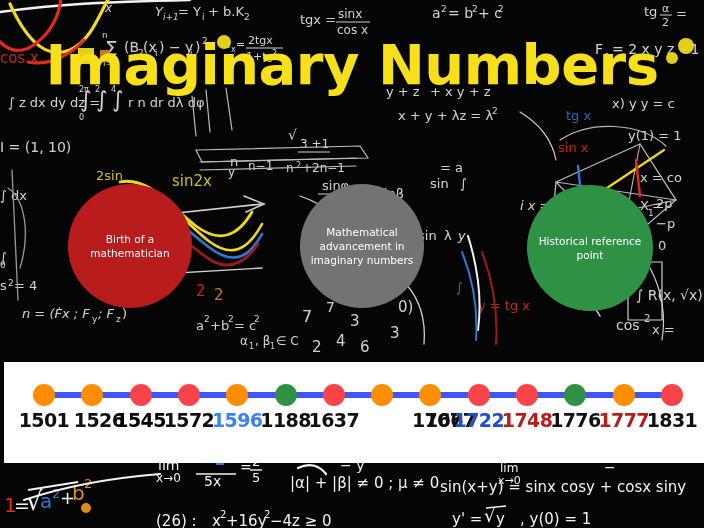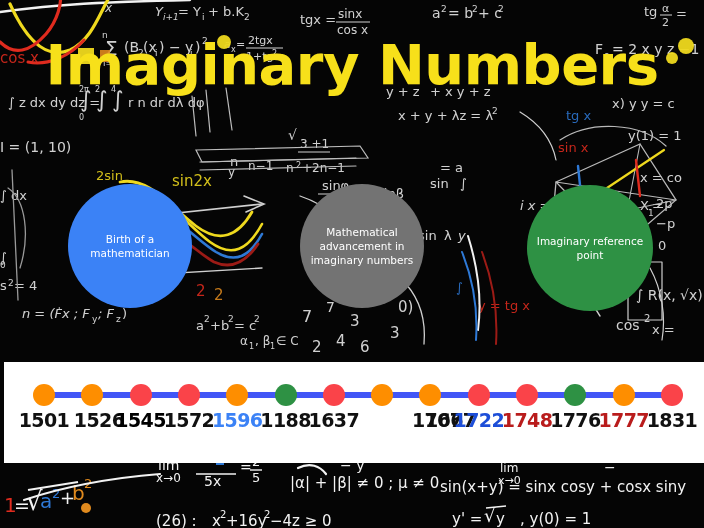--- a/index.html
+++ b/index.html
@@ -428,28 +428,28 @@
         <text x="498" y="484" font-size="11">x→0</text>
       </g>
     </svg>
   </div>
 
   <div class="headline">
     <span class="title">Imaginary Numbers</span>
   </div>
 
   <div class="legend">
-    <div class="legend-circle lc-orange" style="background: #3b82f6;">
+    <div class="legend-circle lc-orange" style="background: #b91c1c;">
       <span>Birth of a mathematician</span>
     </div>
     <div class="legend-circle lc-red" style="background: #737373;">
       <span>Mathematical advancement in imaginary numbers</span>
     </div>
     <div class="legend-circle lc-green" style="background: rgb(46, 145, 68);">
-      <span>Imaginary reference point</span>
+      <span>Historical reference point</span>
     </div>
   </div>
 
   <div class="timeline-band" style="background: rgb(255, 255, 255);">
     <div class="timeline-track" style="background: rgb(66, 86, 246);"></div>
     <div id="timeline-markers">
         <div class="timeline-dot" style="left: 40px; background: rgb(254, 142, 0);"></div>
         <div class="timeline-year" style="left: 40px; color: rgb(17, 17, 17);">1501</div>
         <div class="timeline-dot" style="left: 88.3077px; background: rgb(254, 142, 0);"></div>
         <div class="timeline-year" style="left: 88.3077px; color: rgb(17, 17, 17); text-align: right;">1526</div>

